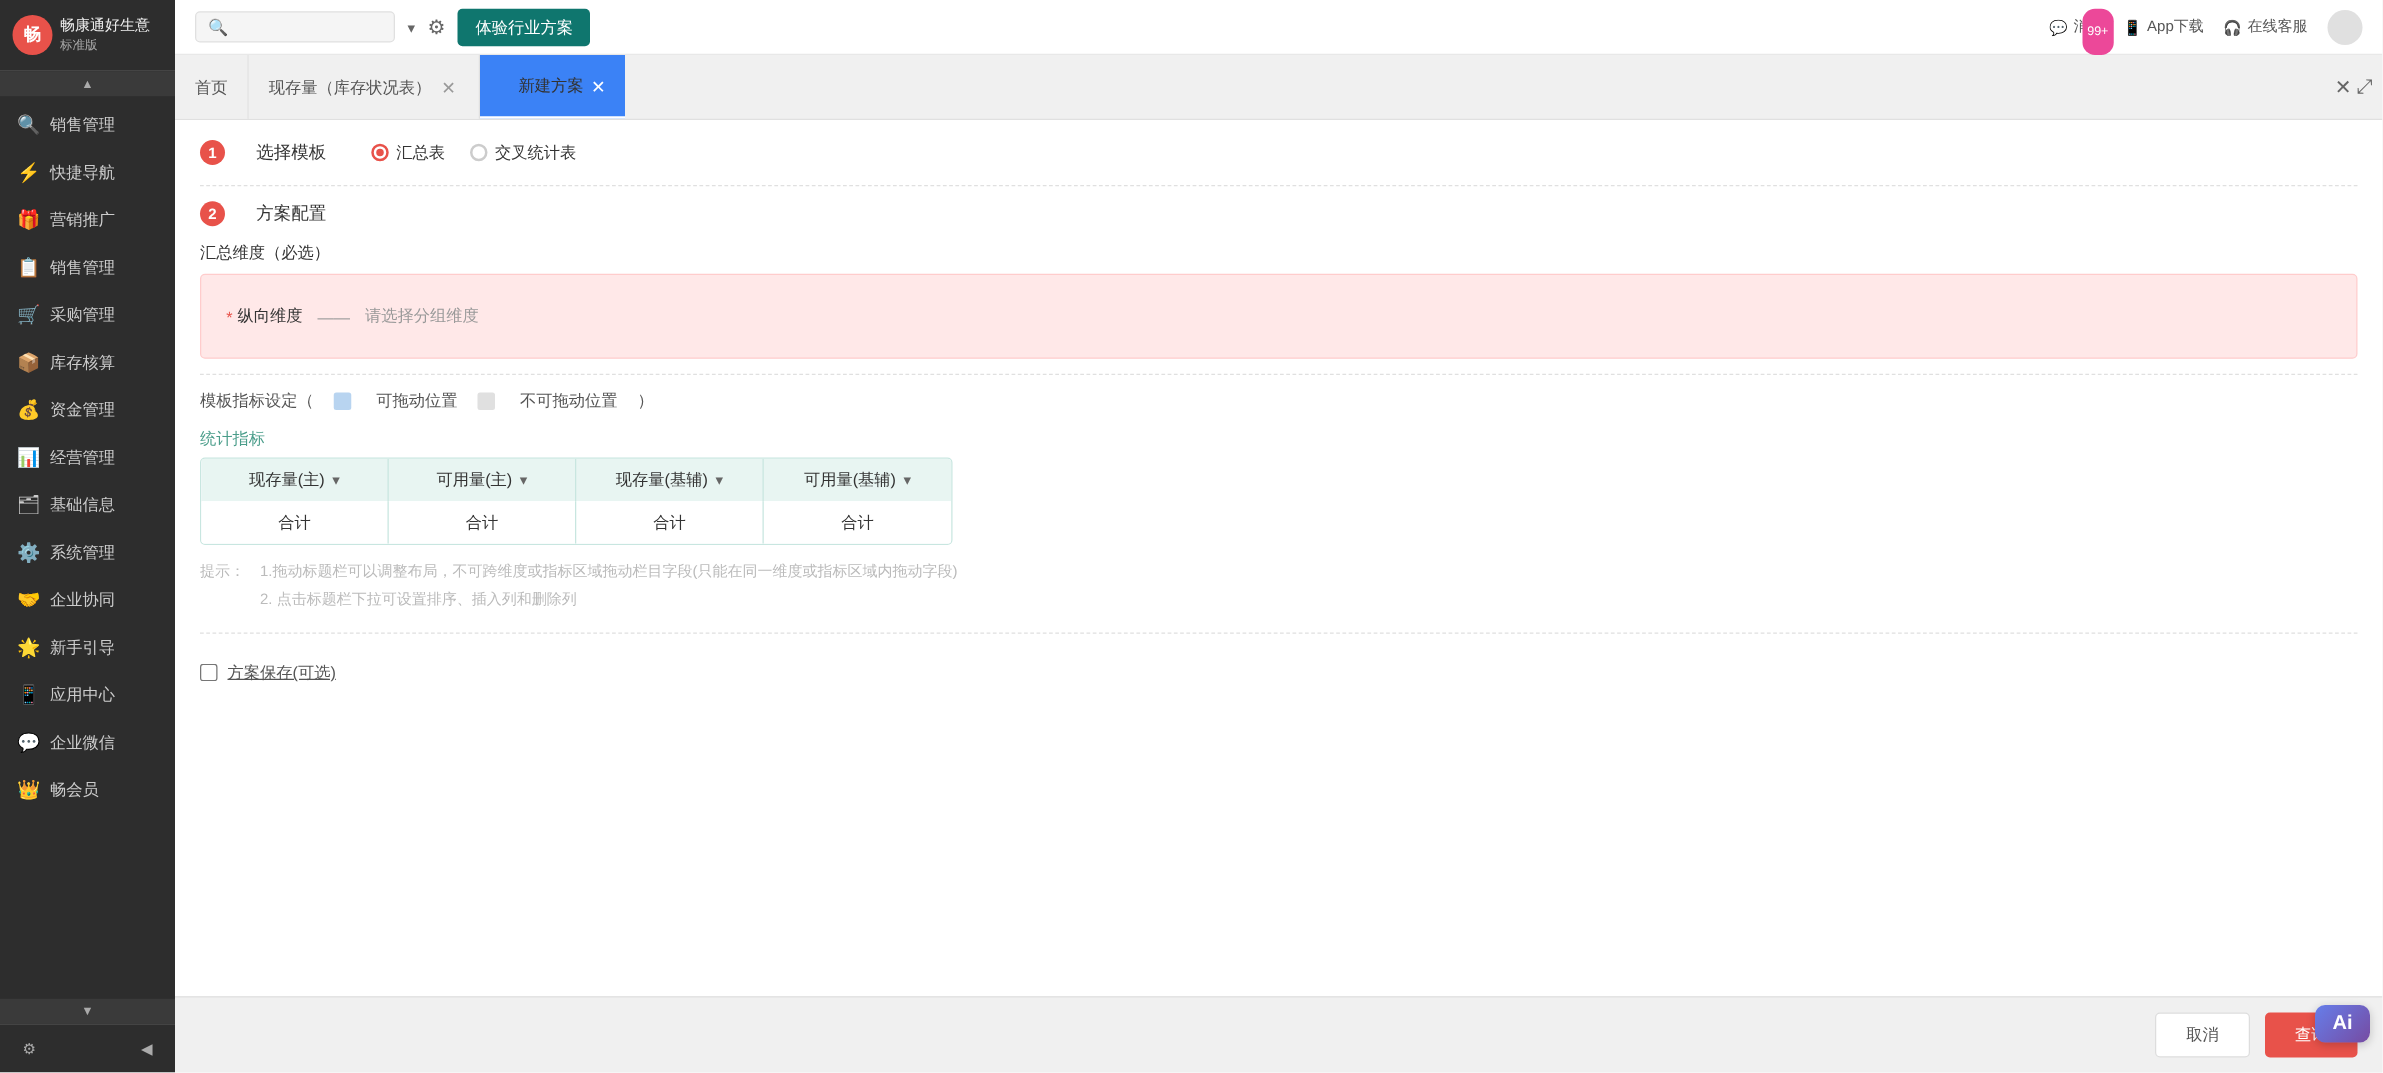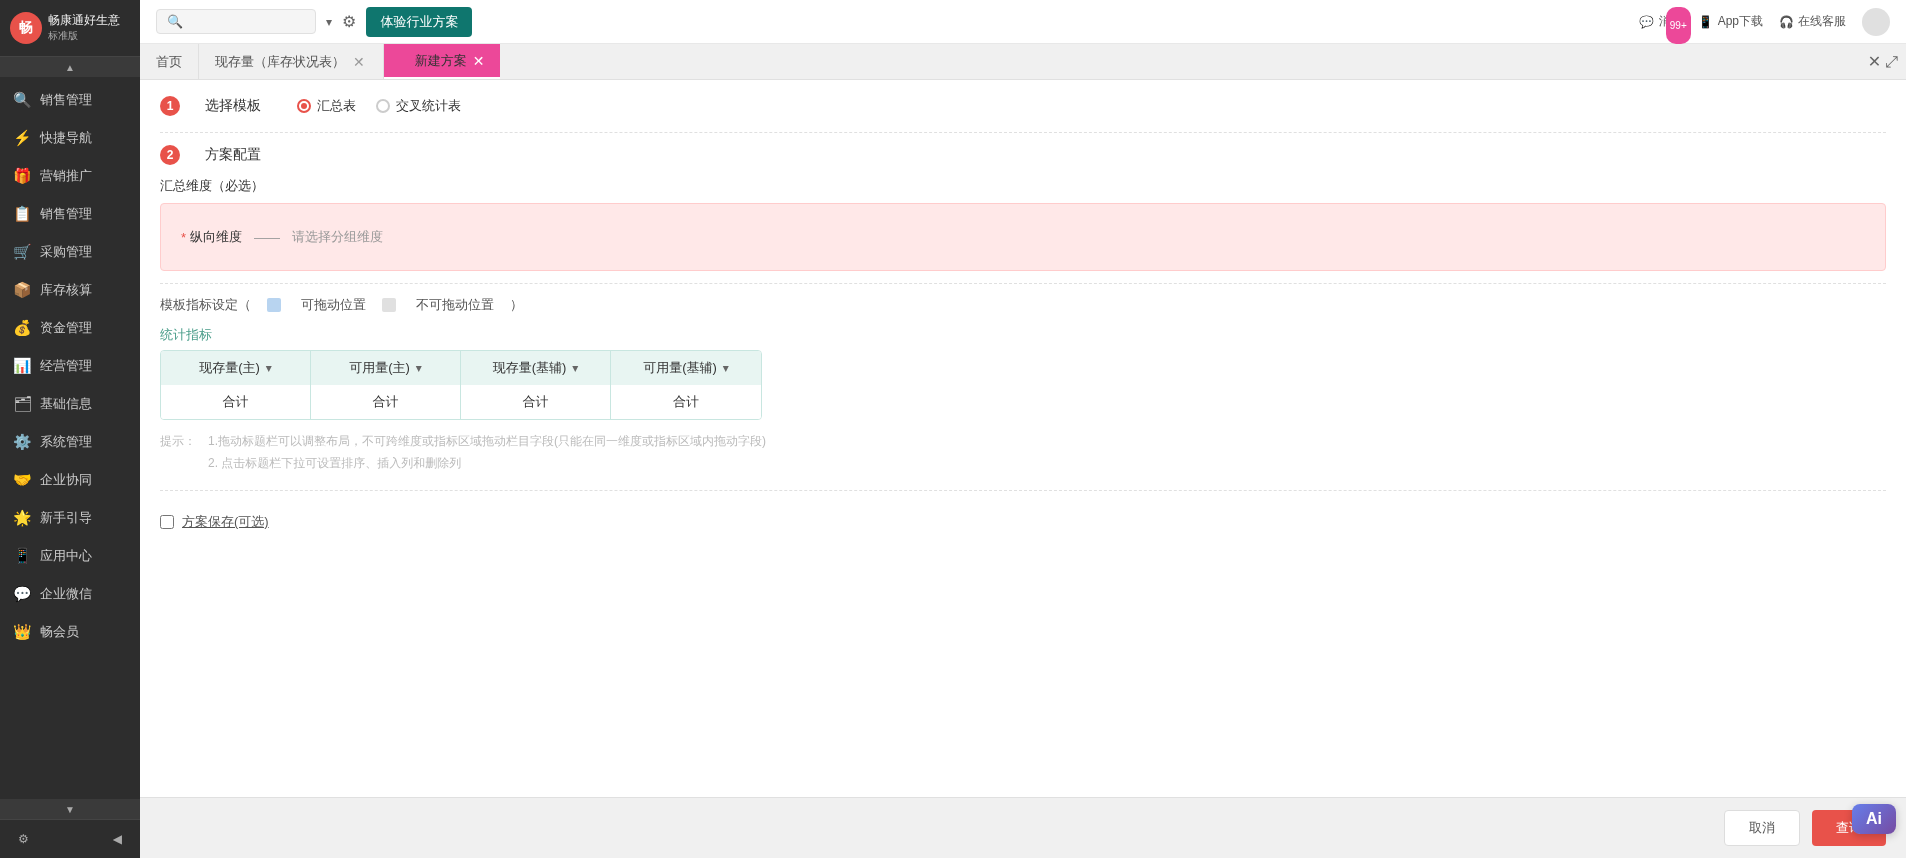--- a/index.html
+++ b/index.html
@@ -98,29 +98,29 @@
     }
 
     
     .tabbar {
       background: #f0f0f0;
       display: flex;
       align-items: center;
       padding: 0 0 0 0;
       border-bottom: 1px solid #e0e0e0;
       flex-shrink: 0;
-      height: 36px;
+      height: 52px;
     }
     .tab {
       display: flex; align-items: center; gap: 6px;
       padding: 8px 16px; cursor: pointer; font-size: 13px; color: #555;
       border-right: 1px solid #e0e0e0; background: #f0f0f0; height: 100%;
     }
     .tab.active {
-      background: #ec4899; color: #333; border-bottom: 2px solid #fff; padding-left: 31px;
+      background: #3b82f6; color: #333; border-bottom: 2px solid #fff; padding-left: 31px;
     }
     .tab-home { background: #f0f0f0; }
     .tab-close {
       background: none; border: none; cursor: pointer; color: #999; font-size: 14px; padding: 0 2px;
     }
     .tab-new {
       background: #e8524a; color: #fff; border: none;
       display: flex; align-items: center; gap: 4px;
       padding: 6px 14px; font-size: 13px; cursor: pointer; height: 100%;
     }

